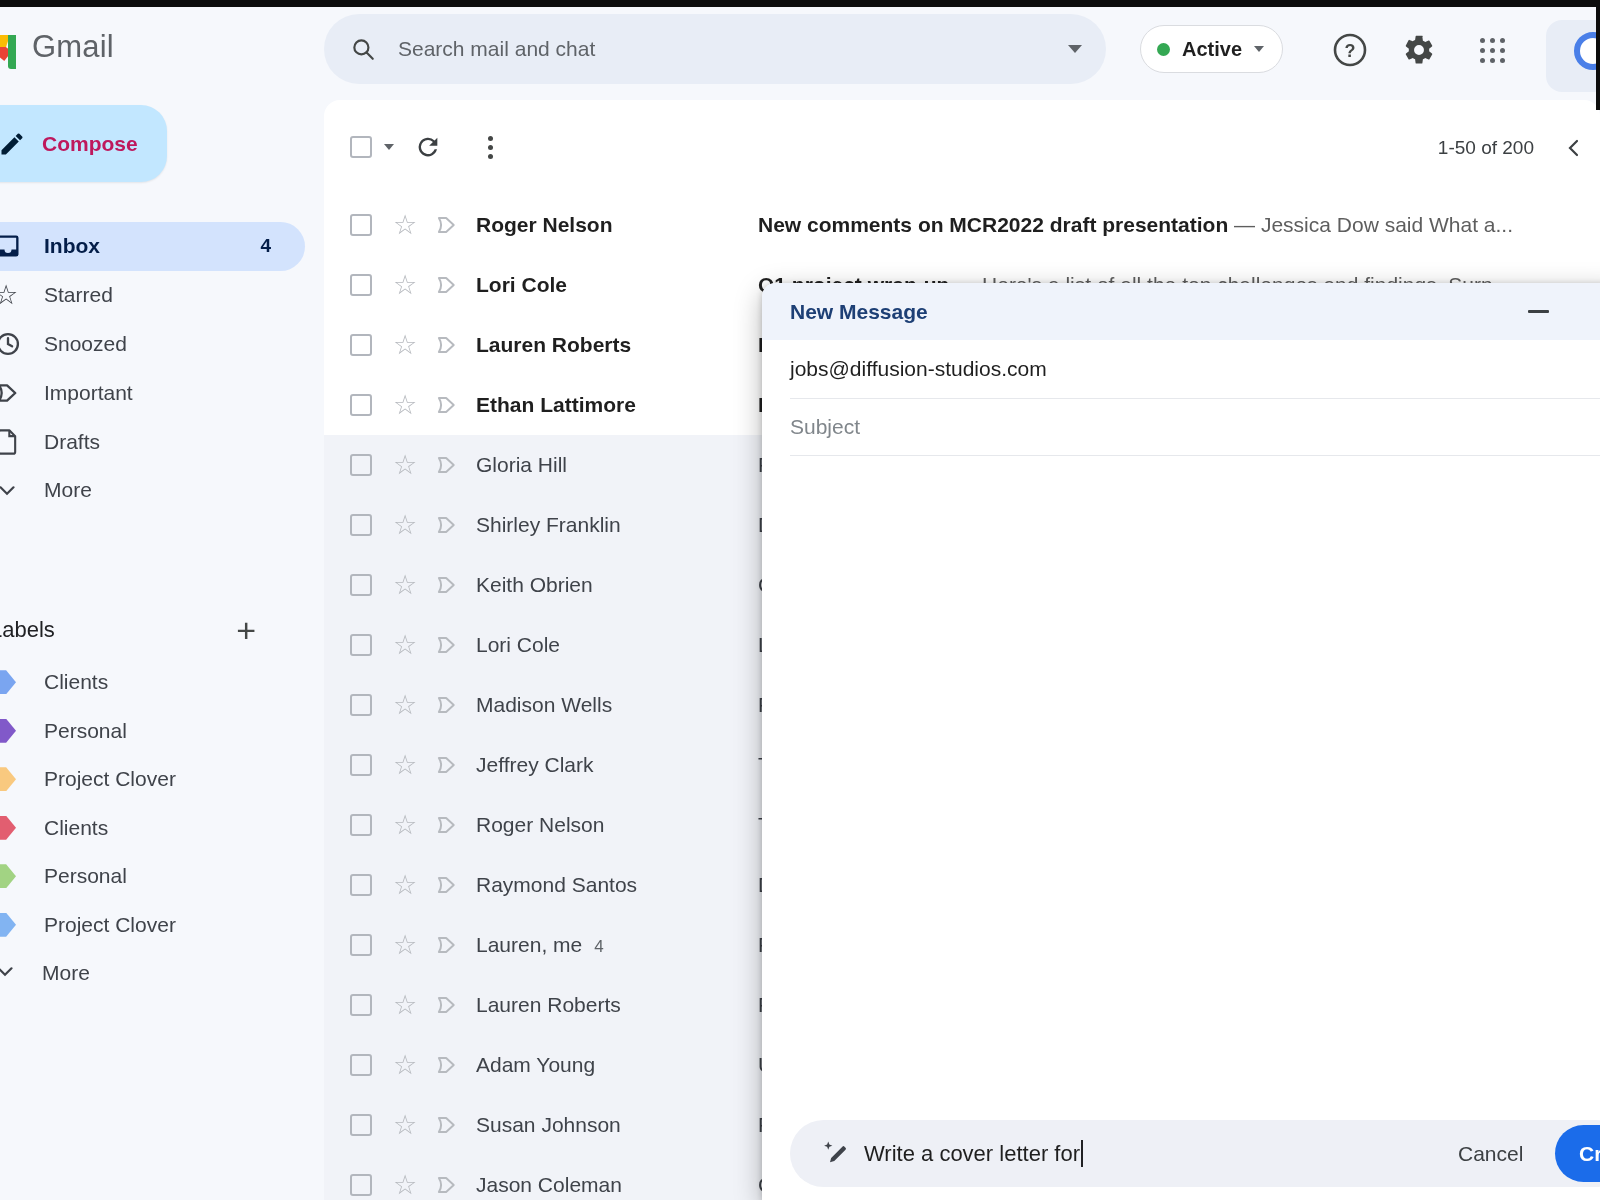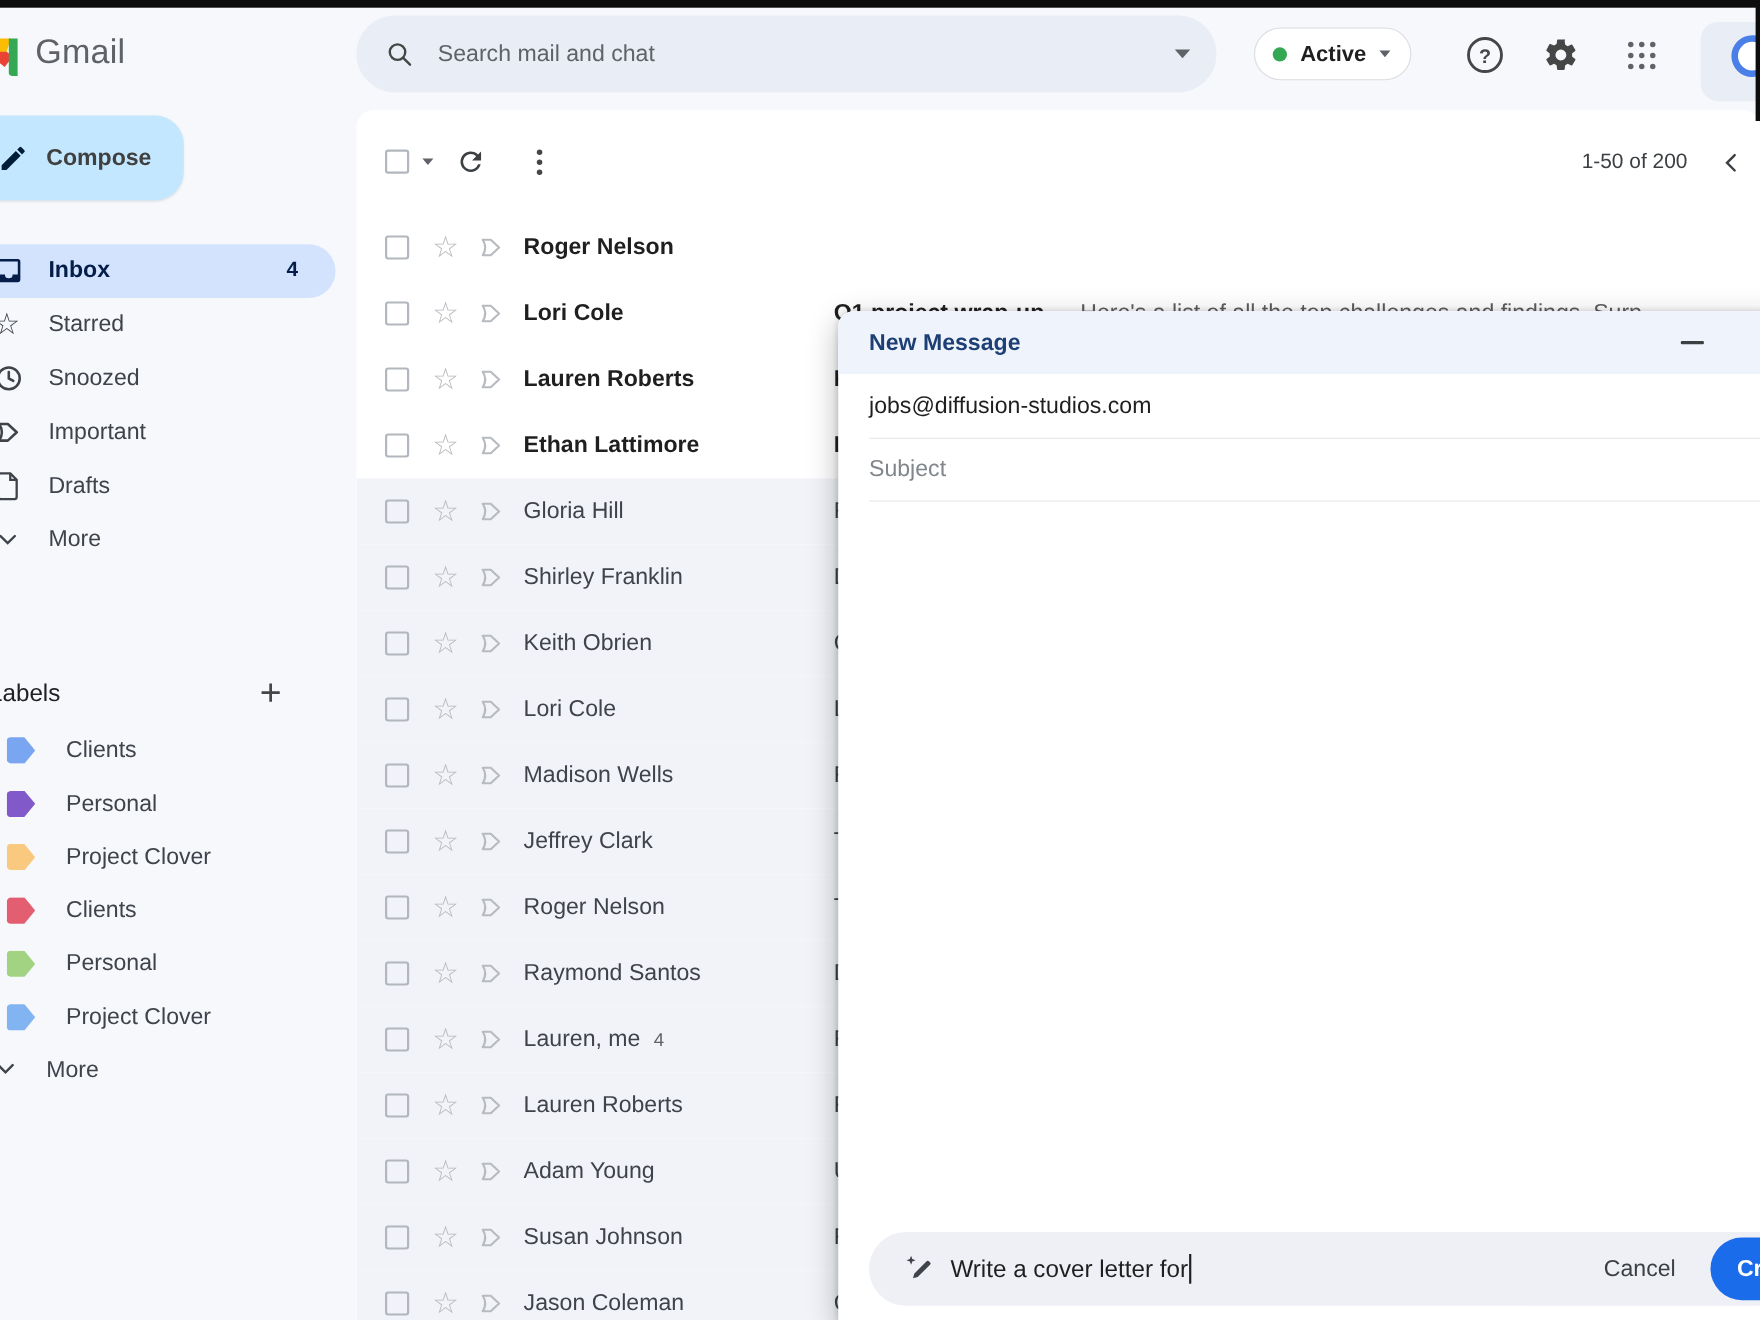--- a/index.html
+++ b/index.html
@@ -35,37 +35,37 @@
   .tb-icon { position:absolute; top:25px; width:36px; height:36px; display:flex; align-items:center; justify-content:center; }
   .apps-grid { display:grid; grid-template-columns:repeat(3,5px); grid-template-rows:repeat(3,5px); gap:5px; }
   .apps-grid i { width:5px; height:5px; border-radius:50%; background:#5f6368; }
   .avatar-panel { position:absolute; left:1546px; top:13px; width:64px; height:72px; background:#e8edf6; border-radius:16px; }
   .avatar-ring { position:absolute; left:1574px; top:25px; width:38px; height:38px; border:6px solid #4a7fe8; border-radius:50%; background:#fff; }
 
   
   .sidebar { position:absolute; left:0; top:100px; width:324px; height:1100px; }
   .compose-btn { position:absolute; left:-60px; top:5px; width:227px; height:77px; background:#c2e7ff; border-radius:26px; display:flex; align-items:center; box-shadow:0 1px 2px rgba(0,0,0,.08); }
   .compose-btn svg { margin-left:58px; }
-  .compose-btn .lbl { font-size:21px; font-weight:700; color:#404040; margin-left:16px; }
+  .compose-btn .lbl { font-size:21px; font-weight:700; color:#be185d; margin-left:16px; }
 
   .nav { position:absolute; left:0; top:122px; width:324px; }
   .nav-item { position:relative; height:48.8px; display:flex; align-items:center; border-radius:0 25px 25px 0; width:305px; }
   .nav-item.active { background:#d3e3fd; }
   .nav-item .ic { width:30px; display:flex; justify-content:flex-start; margin-left:-6px; flex:none; }
   .nav-item .lbl { font-size:21px; color:#3f434a; margin-left:20px; }
   .nav-item.active .lbl { font-weight:700; color:#041e49; }
   .nav-item .cnt { margin-left:auto; margin-right:34px; font-size:19px; font-weight:700; color:#041e49; }
   .star-glyph { font-size:27px; color:#3f434a; line-height:1; }
 
   .labels-head { position:absolute; left:0; top:508px; width:300px; height:44px; display:flex; align-items:center; }
   .labels-head .lbl { font-size:22px; color:#202124; margin-left:-10px; }
   .labels-head .plus { margin-left:auto; margin-right:44px; font-size:34px; color:#444746; font-weight:400; line-height:1; }
 
   .label-list { position:absolute; left:0; top:558px; width:324px; }
-  .label-item { height:48.5px; display:flex; align-items:center;padding-left:16px; }
+  .label-item { height:48.5px; display:flex; align-items:center; }
   .tag-shape { width:26px; height:24px; margin-left:-10px; flex:none;
     clip-path:polygon(0 0, 62% 0, 100% 50%, 62% 100%, 0 100%); border-radius:4px; }
   .label-item .lbl { font-size:21px; color:#3f434a; margin-left:28px; }
   .label-more { height:48px; display:flex; align-items:center; }
   .label-more .ic { margin-left:-8px; }
   .label-more .lbl { font-size:21px; color:#3f434a; margin-left:24px; }
 
   
   .list-pane { position:absolute; left:324px; top:100px; width:1276px; height:1100px; background:#fff; border-radius:16px 16px 0 0; z-index:1; overflow:hidden; }
   .list-toolbar { position:relative; height:95px; }
@@ -296,20 +296,21 @@
       <div class="row unread">
     <span class="cb"></span>
     <span class="star">☆</span>
     <svg class="imp" width="26" height="24" viewBox="0 0 24 22">
           <path d="M4.5 4.5h6.7l7 6.5-7 6.5H4.5c2.6-4.1 2.6-8.9 0-13z" fill="none" stroke="#b7babf" stroke-width="1.8" stroke-linejoin="round"></path>
         </svg>
     <span class="sender">
           <span class="sname">Roger Nelson</span>
           <span class="tcount"></span>
         </span>
+    <span class="subjwrap"><b class="subj">New comments on MCR2022 draft presentation</b><span class="sep"> — </span><span class="snip">Jessica Dow said What a...</span></span>
   </div>
       <div class="row unread">
     <span class="cb"></span>
     <span class="star">☆</span>
     <svg class="imp" width="26" height="24" viewBox="0 0 24 22">
           <path d="M4.5 4.5h6.7l7 6.5-7 6.5H4.5c2.6-4.1 2.6-8.9 0-13z" fill="none" stroke="#b7babf" stroke-width="1.8" stroke-linejoin="round"></path>
         </svg>
     <span class="sender">
           <span class="sname">Lori Cole</span>
           <span class="tcount"></span>

